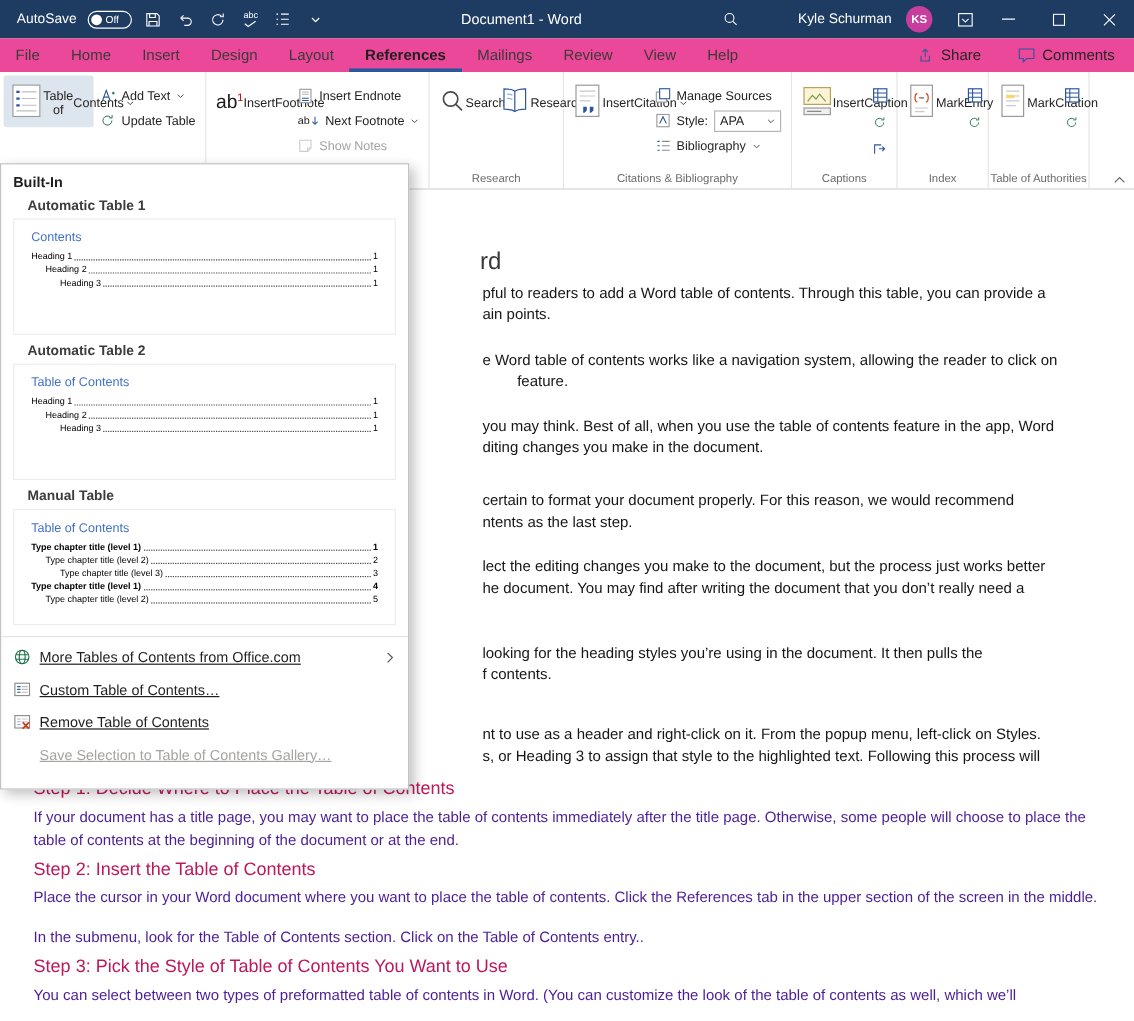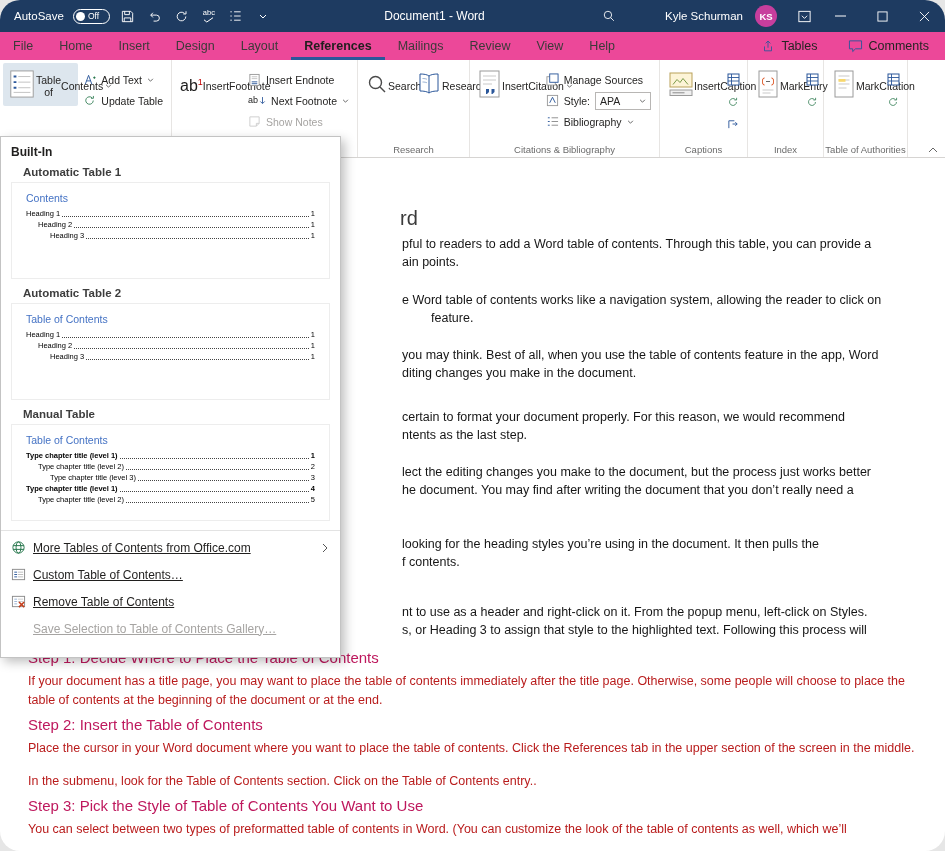--- a/index.html
+++ b/index.html
@@ -1,17 +1,17 @@
 <!DOCTYPE html>
 <html><head>
 <meta charset="utf-8">
 <style>
   * { margin:0; padding:0; box-sizing:border-box; }
   body { font-family:"Liberation Sans", sans-serif; background:#e6e6e6; }
-  .app { position:relative; width:945px; height:851px; background:#fff; overflow:hidden;border-radius:20px; }
+  .app { position:relative; width:945px; height:851px; background:#fff; overflow:hidden; }
   svg { display:block; }
 
   
   .titlebar { position:absolute; top:0; left:0; right:0; height:32px; background:#1e3b61; color:#fff; }
   .tb-left { position:absolute; left:0; top:0; height:32px; display:flex; align-items:center; gap:9px; padding-left:14px; z-index:3; }
   .tb-autosave { font-size:11.5px; }
   .autosave-toggle { width:37px; height:15px; border:1px solid #fff; border-radius:8px; display:flex; align-items:center; gap:3px; padding:0 2px; }
   .autosave-knob { width:9px; height:9px; border-radius:50%; background:#fff; }
   .autosave-state { font-size:8.5px; }
   .tbi { display:flex; align-items:center; justify-content:center; width:18px; height:22px; }
@@ -51,21 +51,21 @@
   .ab1 sup { color:#c00000; font-size:9px; }
   .nf-ico { font-size:9px; line-height:9px; color:#1c1c1c; display:flex; align-items:center; gap:1px; }
   .collapse-btn { position:absolute; right:7px; bottom:4px; }
 
   
   .doc-frag { position:absolute; left:402px; font-size:12.5px; color:#161616; white-space:nowrap; z-index:5; }
   .doc-title-frag { position:absolute; left:400px; top:207px; font-size:20px; color:#3a3a3a; z-index:5; }
   .bottom-block { position:absolute; left:28px; right:18px; top:648px; z-index:5; }
   .step-h { font-size:15px; color:#be185d; font-weight:400; margin-top:6px; line-height:20px; }
   .step-h:first-child { margin-top:0; }
-  .bodyp { font-size:12.5px; line-height:18.5px; color:#b91c1c; margin-top:4px; }
+  .bodyp { font-size:12.5px; line-height:18.5px; color:#4c1d95; margin-top:4px; }
   .bodyp.gap { margin-top:14px; }
 
   
   .toc-dropdown { position:absolute; left:0; top:136px; width:341px; height:522px; background:#fff; border:1px solid #c3c3c3; box-shadow:4px 4px 10px rgba(0,0,0,.25); z-index:100; display:flex; flex-direction:column; }
   .dd-header { font-weight:700; font-size:12px; color:#201f1e; padding:8px 10px 2px; }
   .gal-item { padding:2px 10px 3px; }
   .gal-label { font-size:11.5px; font-weight:600; color:#3d3d3d; margin:3px 0 4px 12px; }
   .preview { border:1px solid #ededed; background:#fff; padding:9px 14px; height:97px; overflow:hidden; }
   .prev-title { font-size:10.5px; color:#4472c4; margin-bottom:4px; }
   .toc-row { display:flex; align-items:flex-end; font-size:7.5px; line-height:11px; color:#000; }
@@ -180,21 +180,21 @@
     <span class="tab">Review</span>
     <span class="tab">View</span>
     <span class="tab">Help</span>
     <div class="tabrow-right">
       <span class="tr-btn">
         <svg width="14" height="14" viewBox="0 0 16 16" fill="none" stroke="#2b579a">
             <path d="M8 10V2.5"></path>
             <path d="M5.3 5 8 2.3 10.7 5"></path>
             <path d="M4 8.5v5h8v-5"></path>
           </svg>
-        <span>Tables</span>
+        <span>Share</span>
       </span>
       <span class="tr-btn">
         <svg width="15" height="14" viewBox="0 0 16 15" fill="none" stroke="#2b579a">
             <path d="M1.5 2h13v8.5H8l-3 3v-3H1.5z"></path>
           </svg>
         <span>Comments</span>
       </span>
     </div>
   </div>
 

